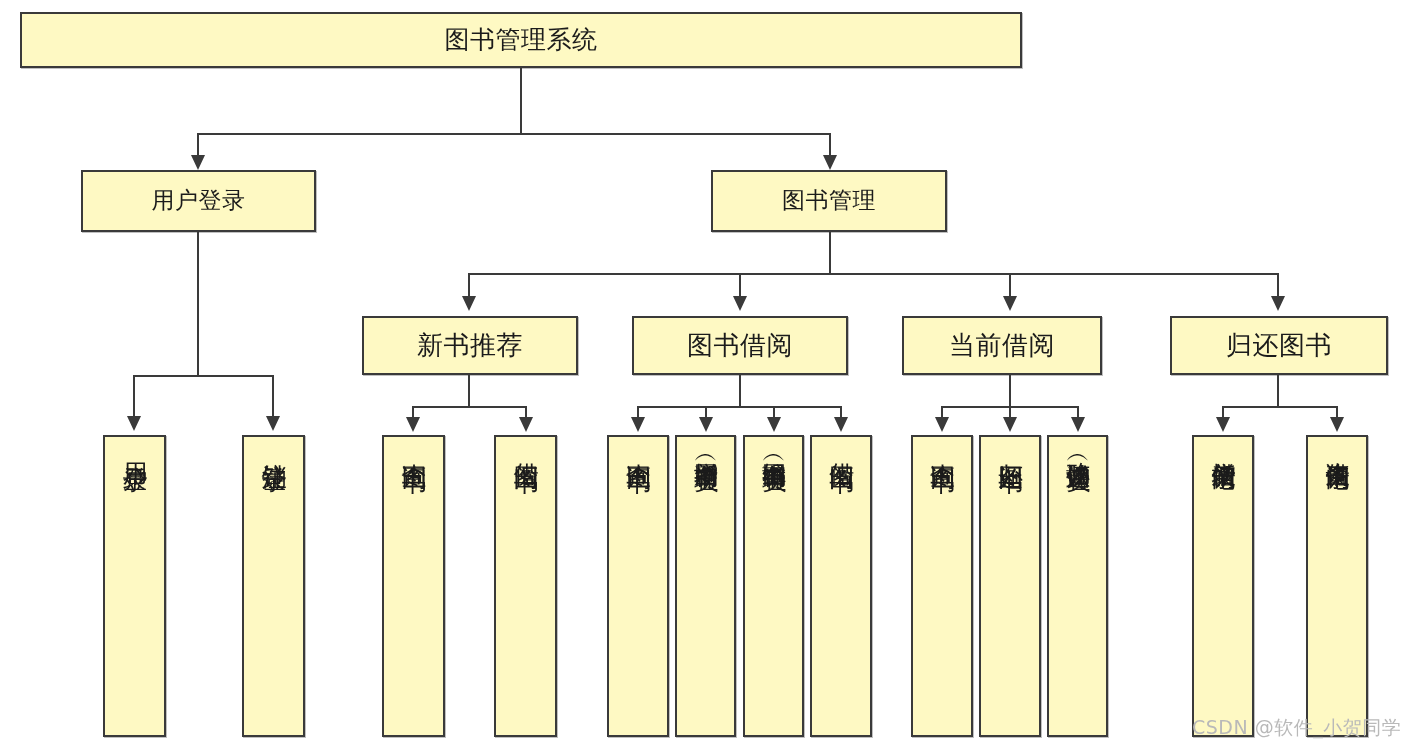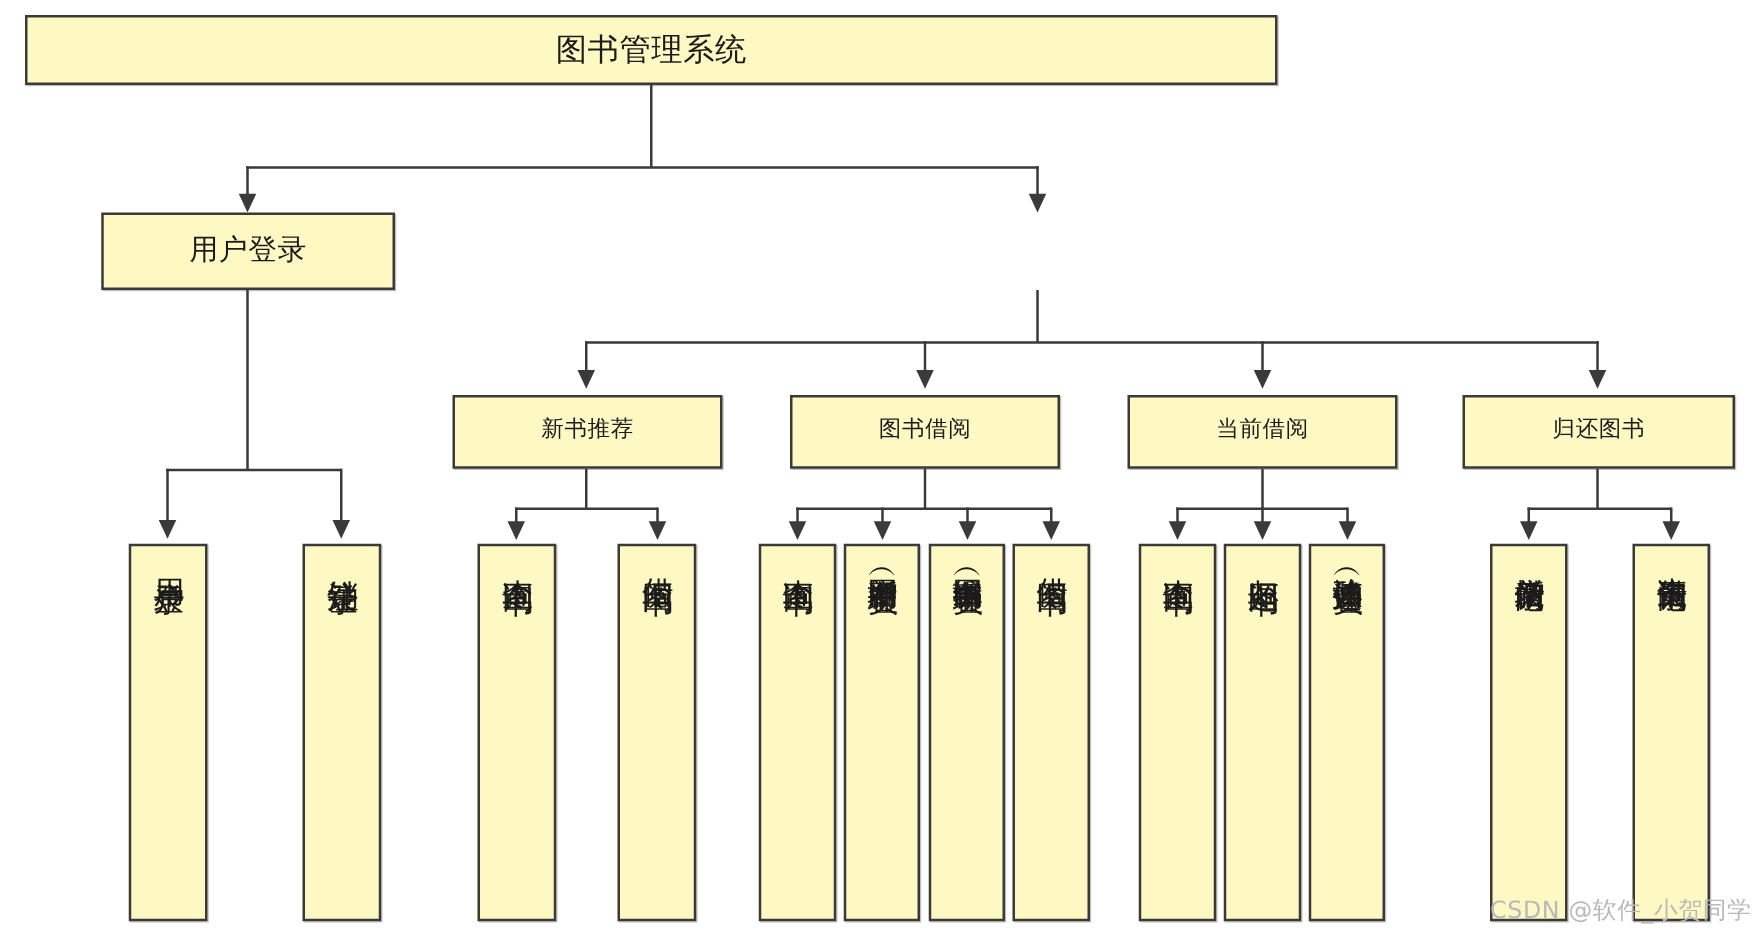--- a/index.html
+++ b/index.html
@@ -36,22 +36,21 @@
     line-height: 1.18;
     letter-spacing: 0.5px;
   }
   .node.root {
     font-size: 25px;
   }
   .node.mid {
     font-size: 23px;
   }
   .node.sub {
-    font-size: 18px;
-    font-family: Liberation Mono, monospace;
+    font-size: 26px;
   }
   
   .node.leaf {
     align-items: flex-start;
     justify-content: center;
     padding-top: 6px;
   }
   .node.leaf .label {
     writing-mode: vertical-rl;
     text-orientation: upright;
@@ -102,20 +101,23 @@
   <div class="line-h" style="left:197px; top:133px; width:634px; height:2px;"></div>
   <div class="line-v" style="left:197px; top:133px; width:2px; height:25px;"></div>
   <div class="arrow" style="left:191px; top:155px;"></div>
   <div class="line-v" style="left:829px; top:133px; width:2px; height:25px;"></div>
   <div class="arrow" style="left:823px; top:155px;"></div>
 
   <div class="node mid" style="left:81px; top:170px; width:235px; height:62px;">
     <span class="label">用户登录</span>
   </div>
 
+  <div class="node mid" style="left:711px; top:170px; width:236px; height:62px;">
+    <span class="label">图书管理</span>
+  </div>
 
   <div class="line-v" style="left:197px; top:232px; width:2px; height:144px;"></div>
   <div class="line-h" style="left:133px; top:375px; width:140px; height:2px;"></div>
   <div class="line-v" style="left:133px; top:375px; width:2px; height:43px;"></div>
   <div class="arrow" style="left:127px; top:416px;"></div>
   <div class="line-v" style="left:272px; top:375px; width:2px; height:43px;"></div>
   <div class="arrow" style="left:266px; top:416px;"></div>
 
   <div class="line-v" style="left:829px; top:232px; width:2px; height:42px;"></div>
   <div class="line-h" style="left:468px; top:273px; width:811px; height:2px;"></div>
@@ -127,21 +129,21 @@
   <div class="arrow" style="left:1003px; top:296px;"></div>
   <div class="line-v" style="left:1277px; top:273px; width:2px; height:26px;"></div>
   <div class="arrow" style="left:1271px; top:296px;"></div>
 
   <div class="node sub" style="left:362px; top:316px; width:216px; height:59px;">
     <span class="label">新书推荐</span>
   </div>
   <div class="node sub" style="left:632px; top:316px; width:216px; height:59px;">
     <span class="label">图书借阅</span>
   </div>
-  <div class="node sub" style="left:902px; top:316px; width:216px; height:59px;">
+  <div class="node sub" style="left:902px; top:316px; width:200px; height:59px;">
     <span class="label">当前借阅</span>
   </div>
   <div class="node sub" style="left:1170px; top:316px; width:218px; height:59px;">
     <span class="label">归还图书</span>
   </div>
 
   <div class="line-v" style="left:468px; top:375px; width:2px; height:32px;"></div>
   <div class="line-h" style="left:412px; top:406px; width:114px; height:2px;"></div>
   <div class="line-v" style="left:412px; top:406px; width:2px; height:13px;"></div>
   <div class="arrow" style="left:406px; top:417px;"></div>

